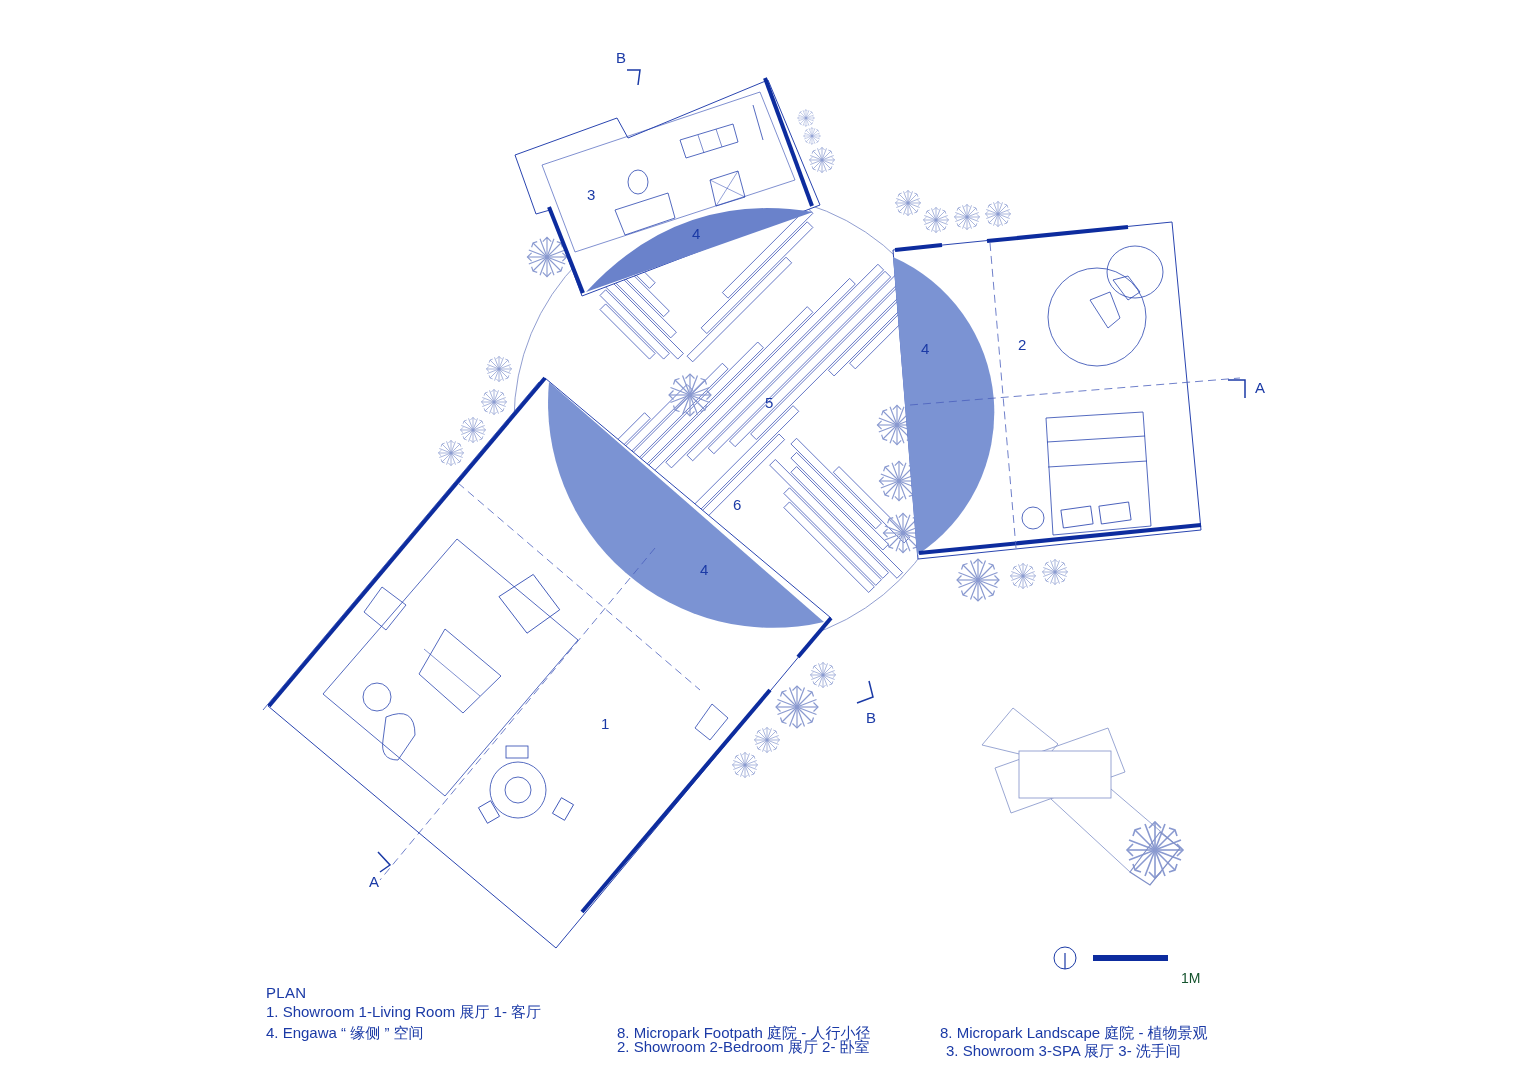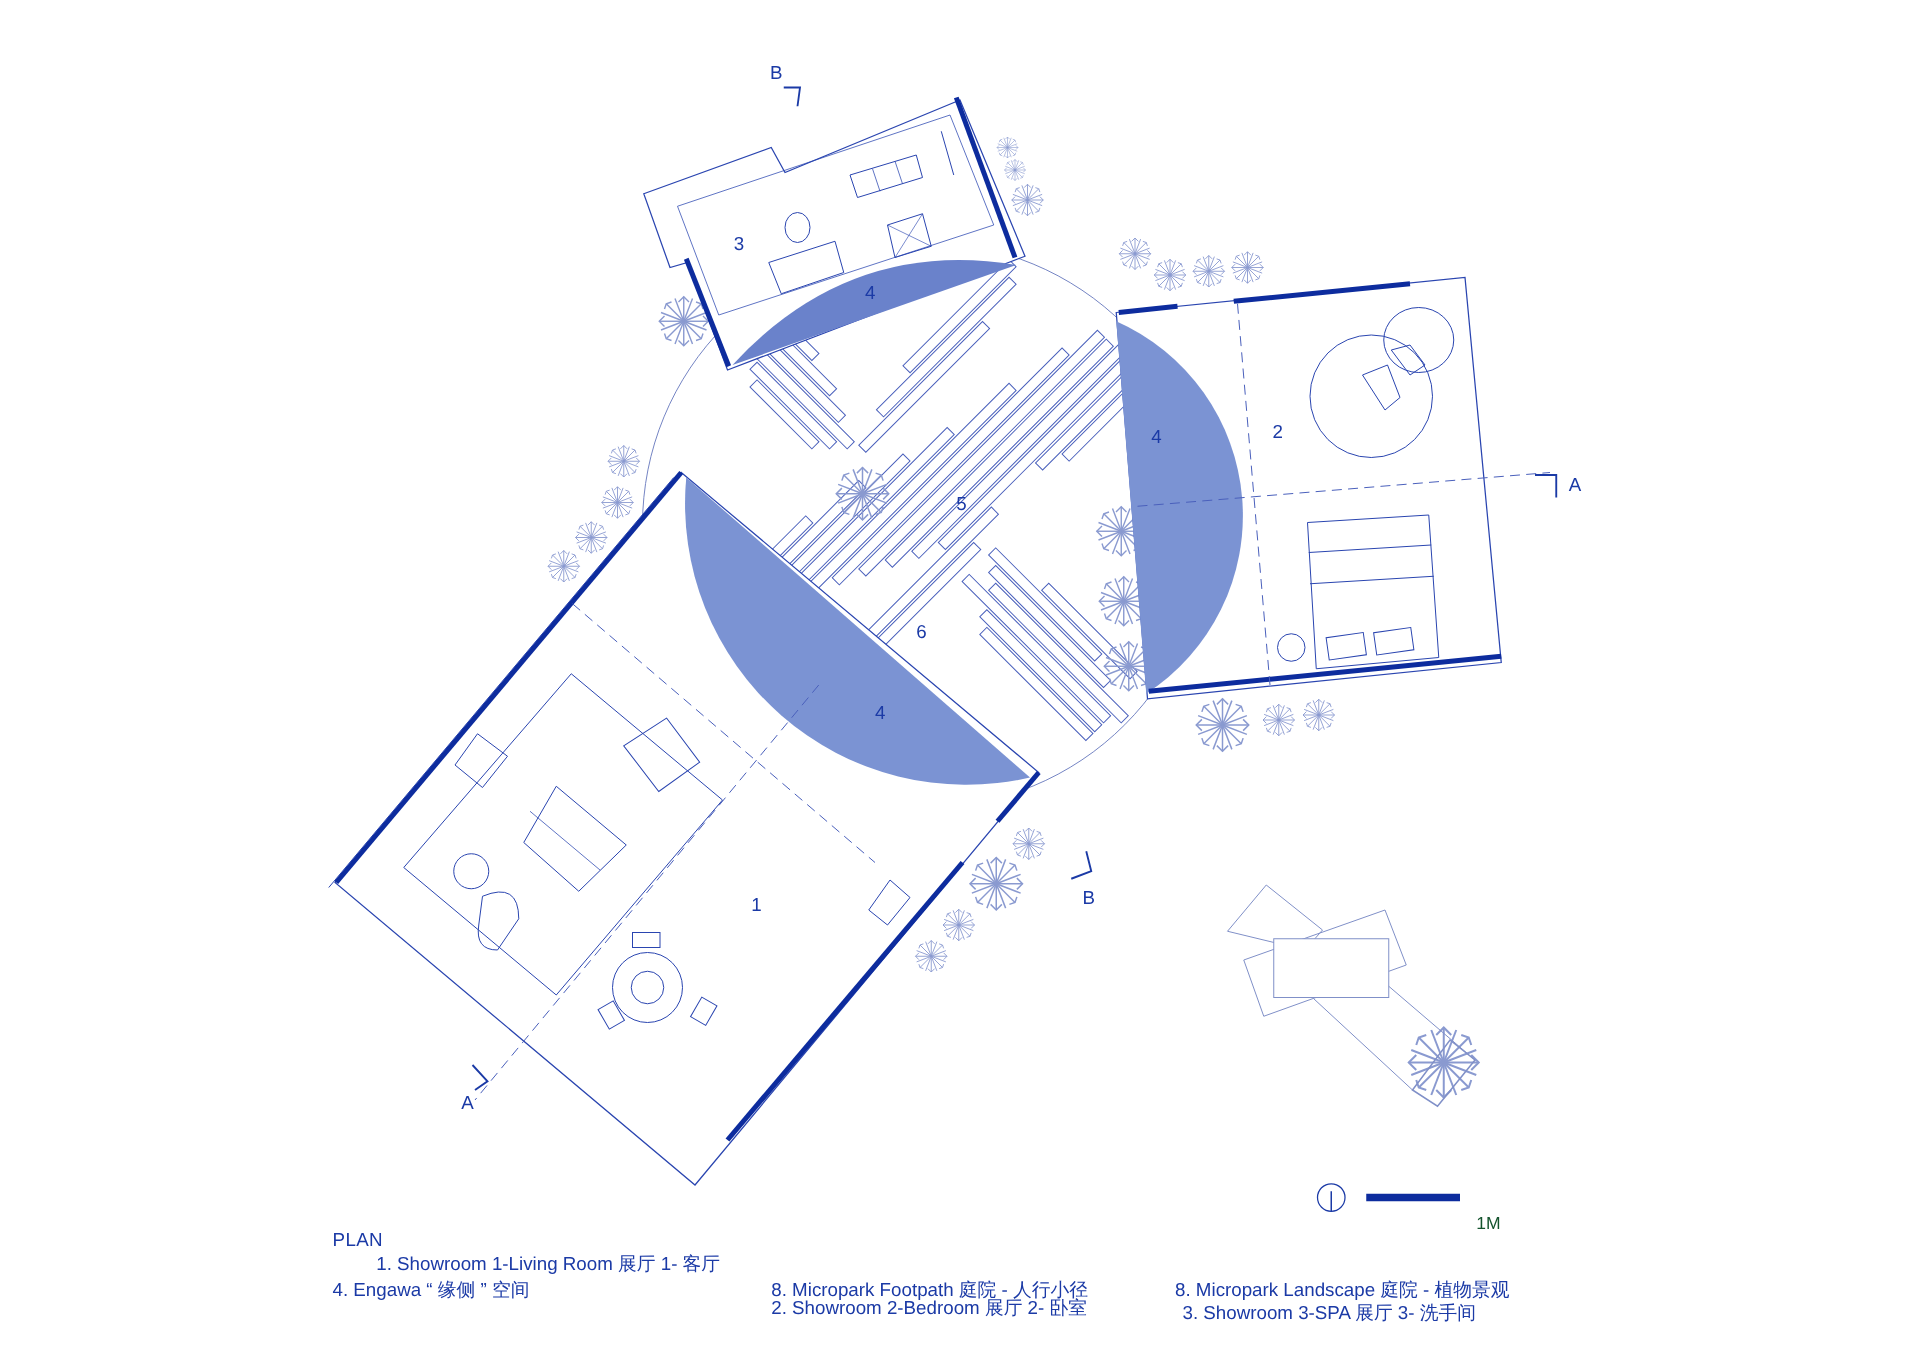--- a/index.html
+++ b/index.html
@@ -235,18 +235,18 @@
     <circle cx="1065" cy="958" r="11" fill="none" stroke="#1b3aa6" stroke-width="1"></circle>
     <line x1="1065" y1="953" x2="1065" y2="969" stroke="#1b3aa6" stroke-width="1.2"></line>
   </g>
   <rect x="1093" y="955" width="75" height="6" fill="#0d2c9e"></rect>
 </svg>
 
 <div class="scale-lbl">1M</div>
 
 <div class="title">PLAN</div>
 
-<div class="legend" style="left:266px;top:1001px;margin-left:35px;">1. Showroom 1-Living Room  展厅 1- 客厅</div>
+<div class="legend" style="left:266px;top:1001px;">1. Showroom 1-Living Room  展厅 1- 客厅</div>
 <div class="legend" style="left:617px;top:1036px;">2. Showroom 2-Bedroom  展厅 2- 卧室</div>
 <div class="legend" style="left:946px;top:1040px;">3. Showroom 3-SPA  展厅 3- 洗手间</div>
 <div class="legend" style="left:266px;top:1022px;">4. Engawa “ 缘侧 ” 空间</div>
 <div class="legend" style="left:617px;top:1022px;">8. Micropark Footpath 庭院 - 人行小径</div>
 <div class="legend" style="left:940px;top:1022px;">8. Micropark Landscape 庭院 - 植物景观</div>
 
 </body></html>

